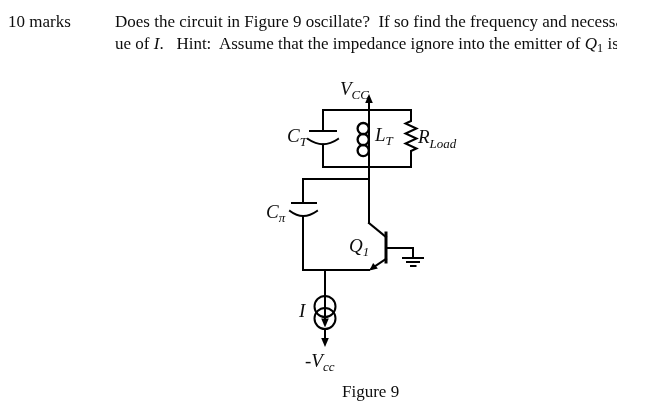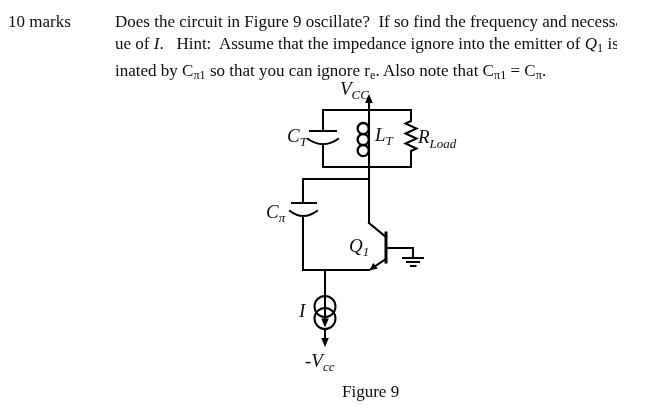--- a/index.html
+++ b/index.html
@@ -35,21 +35,20 @@
 </head>
 <body>
 
 <div class="canvas">
 
   <div class="marks">10 marks</div>
 
   <div class="problem">
     <div class="pline"><span>Does the circuit in Figure 9 oscillate?  If so find the frequency and necessary val-</span></div>
     <div class="pline"><span>ue of </span><span class="it">I</span><span>.   Hint:  Assume that the impedance ignore into the emitter of </span><span class="it">Q</span><span class="sb">1</span><span> is dom-</span></div>
-    <div class="pline"><span>inated by C</span><span class="sb">π1</span><span> so that you can ignore r</span><span class="sb">e</span><span>. Also note that C</span><span class="sb">π1</span><span> = C</span><span class="sb">π</span><span>.</span></div>
   </div>
 
   <svg width="659" height="416" viewBox="0 0 659 416">
 
     <text class="lbl" x="340" y="95"><tspan>V</tspan><tspan class="lblsub" dy="4">CC</tspan></text>
 
     <g>
       <line class="wire" x1="369" y1="110" x2="369" y2="101"></line>
       <polygon class="ah" points="369,94 365.2,103 372.8,103"></polygon>
     </g>

